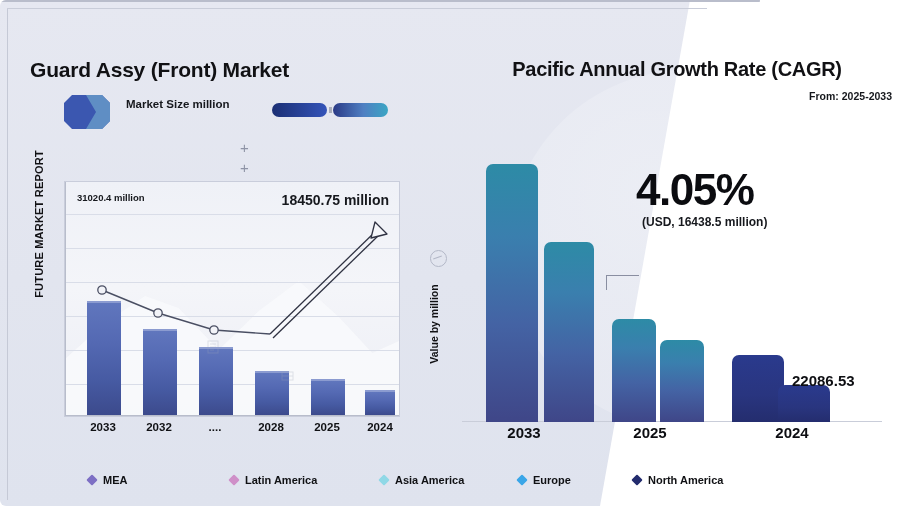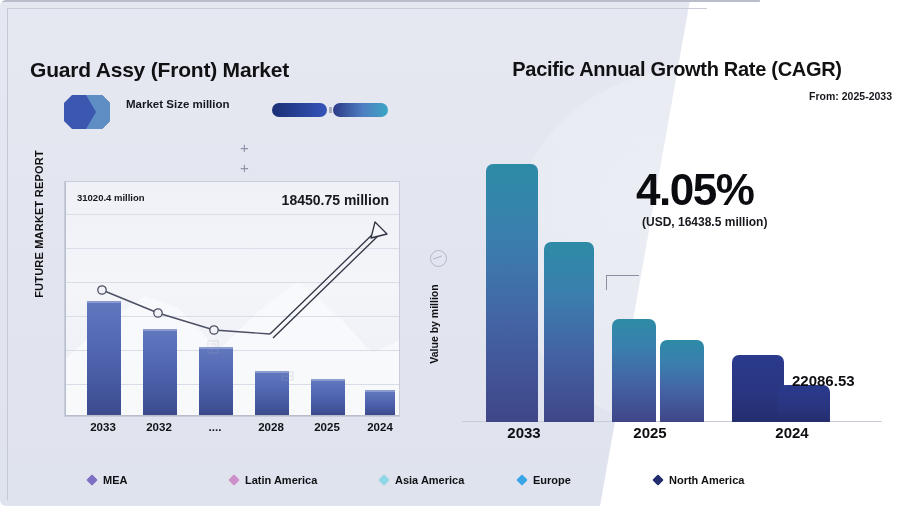--- a/index.html
+++ b/index.html
@@ -259,21 +259,21 @@
       <span class="leg-txt">Latin America</span>
     </div>
     <div class="leg-item" style="left:380px">
       <span class="leg-dia" style="background:#8fd8e6"></span>
       <span class="leg-txt">Asia America</span>
     </div>
     <div class="leg-item" style="left:518px">
       <span class="leg-dia" style="background:#3aa6e8"></span>
       <span class="leg-txt">Europe</span>
     </div>
-    <div class="leg-item" style="left:654px">
+    <div class="leg-item" style="left:633px">
       <span class="leg-dia" style="background:#232c6e"></span>
       <span class="leg-txt">North America</span>
     </div>
   </div>
 
   <div class="right-title">Pacific Annual Growth Rate (CAGR)</div>
   <div class="right-sub">From: 2025-2033</div>
   <div class="cagr-val">4.05%</div>
   <div class="cagr-unit">(USD, 16438.5 million)</div>
   <div class="bracket"></div>

